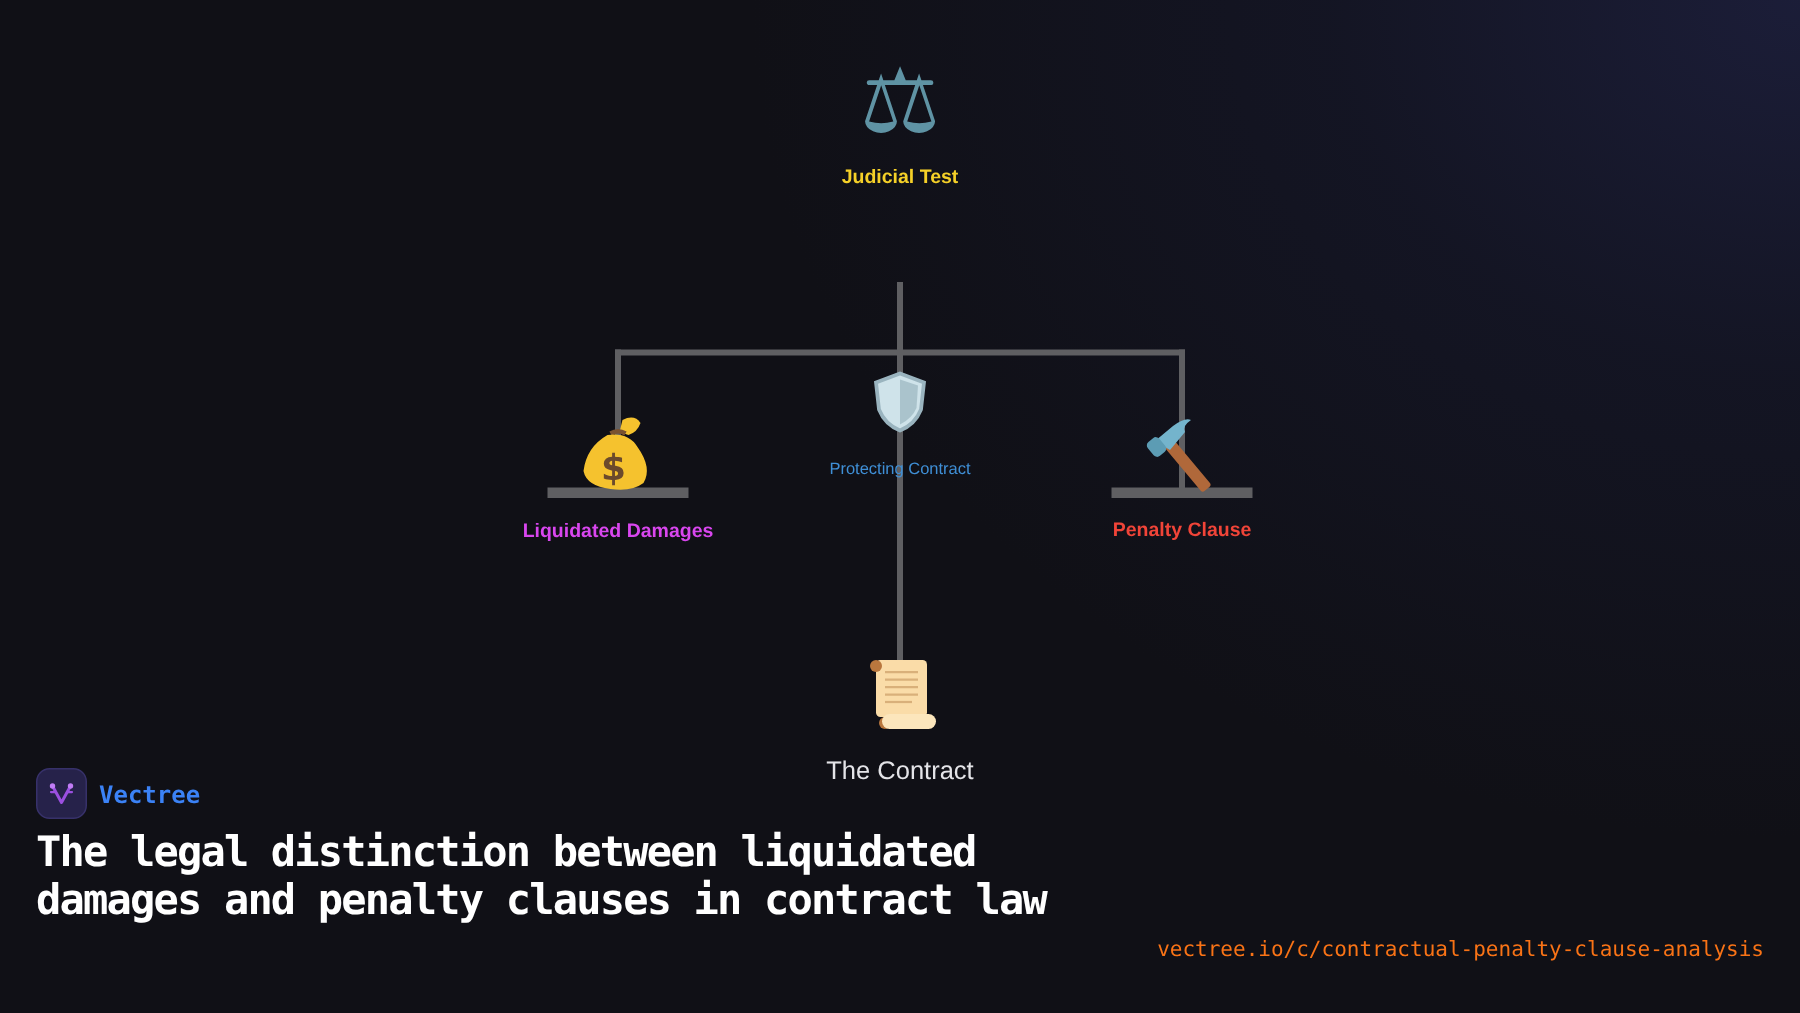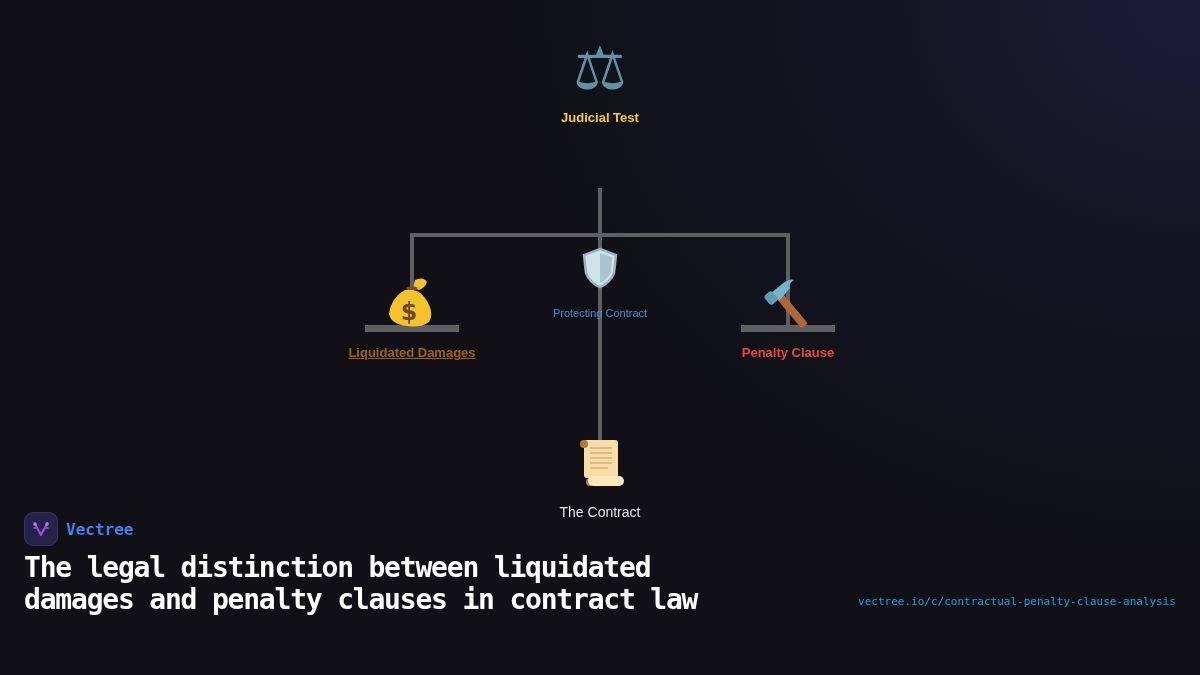--- a/index.html
+++ b/index.html
@@ -42,43 +42,43 @@
     #node-liquidated .label { font-size: 13px; margin-top: 10px; }
 
     
     #node-penalty { left: 708px; top: 276px; width: 160px; }
     #node-penalty .emoji { font-size: 46px; color: #6aa9c2; }
     #node-penalty .label { font-size: 13px; margin-top: 10px; }
 
     
     #node-contract { left: 520px; top: 436px; width: 160px; }
     #node-contract .emoji { font-size: 50px; color: #f5d7a0; }
-    #node-contract .label { font-size: 14px; font-weight: normal; margin-top: 8px; }
+    #node-contract .label { font-size: 17px; font-weight: normal; margin-top: 8px; }
 
     
     .brand { position: absolute; left: 24px; top: 512px; display: flex; align-items: center; gap: 8px; }
     .brand-logo {
       width: 34px; height: 34px; border-radius: 9px;
       background: #26224a; border: 1px solid #37316a;
       display: flex; align-items: center; justify-content: center;
     }
     .brand-name {
       font-family: "DejaVu Sans Mono", monospace;
       font-weight: bold; font-size: 16px; color: #3b82f6;
     }
     .headline {
       position: absolute; left: 24px; top: 552px; width: 700px;
       font-family: "DejaVu Sans Mono", monospace;
       font-weight: bold; font-size: 28px; line-height: 32px;
       color: #ffffff; letter-spacing: -1.2px;
     }
     .url {
-      position: absolute; right: 24px; top: 595px;
+      position: absolute; right: 24px; top: 625px;
       font-family: "DejaVu Sans Mono", monospace;
-      font-size: 11px; color: #0ea5e9;
+      font-size: 14px; color: #f97316;
     }
   </style>
 </head>
 <body>
 
 <div class="bg-glow"></div>
 
 <div class="diagram">
 
   <div class="line" style="left:598px; top:188px; width:4px; height:48px;"></div>
@@ -106,21 +106,21 @@
 
   <div class="node" id="node-liquidated">
     <span class="emoji">
       <svg width="54" height="52" viewBox="0 0 54 52">
         <path d="M30 4 Q38 0 42 6 Q40 12 34 14 L28 12 Z" fill="#f5c22e"></path>
         <path d="M22 13 Q27 10 32 13" stroke="#7a5230" stroke-width="3" fill="none"></path>
         <path d="M20 14 Q34 12 40 22 Q50 36 44 46 Q36 52 22 50 Q6 48 4 38 Q6 22 20 14 Z" fill="#f5c22e"></path>
         <text x="24" y="44" font-family="DejaVu Sans, sans-serif" font-weight="bold" font-size="24" fill="#6b4a2c" text-anchor="middle">$</text>
       </svg>
     </span>
-    <span class="label" style="color:#a16207;text-decoration:underline;">Liquidated Damages</span>
+    <span class="label" style="color:#d946ef;">Liquidated Damages</span>
   </div>
 
   <div class="node" id="node-penalty">
     <span class="emoji">
       <svg width="56" height="52" viewBox="0 0 56 52">
         <rect x="24" y="16" width="8" height="40" rx="2" fill="#b0683a" transform="rotate(-40 28 30)"></rect>
         <path d="M10 18 L22 8 Q30 2 34 4 Q28 8 30 12 L20 24 Z" fill="#74b4cc"></path>
         <rect x="6" y="16" width="10" height="12" rx="3" fill="#5c9cb4" transform="rotate(-40 11 22)"></rect>
       </svg>
     </span>

